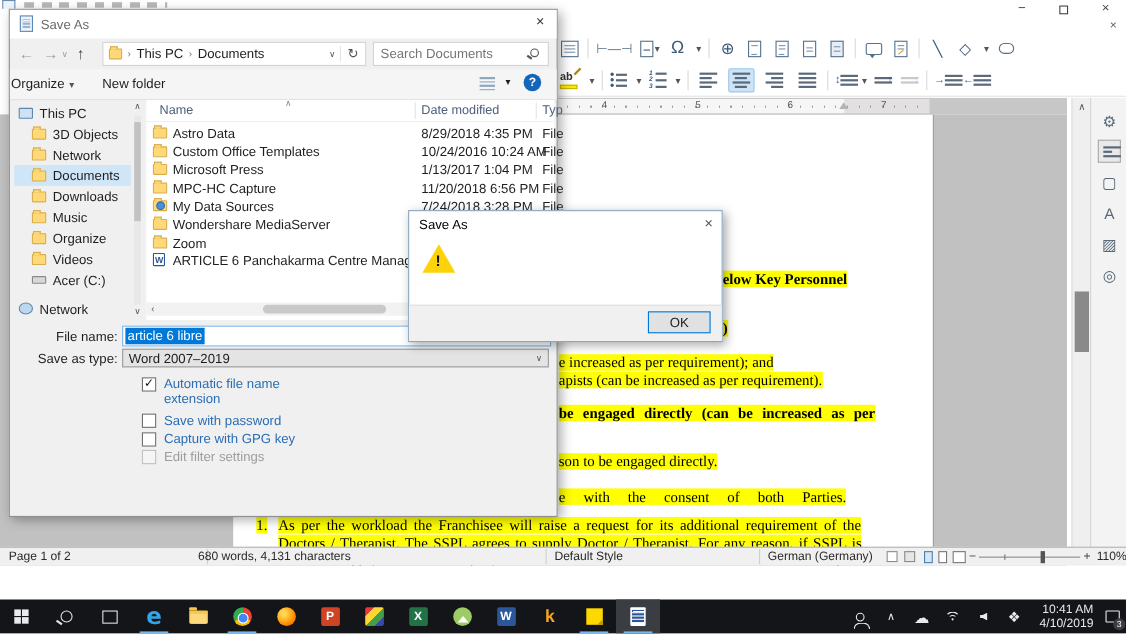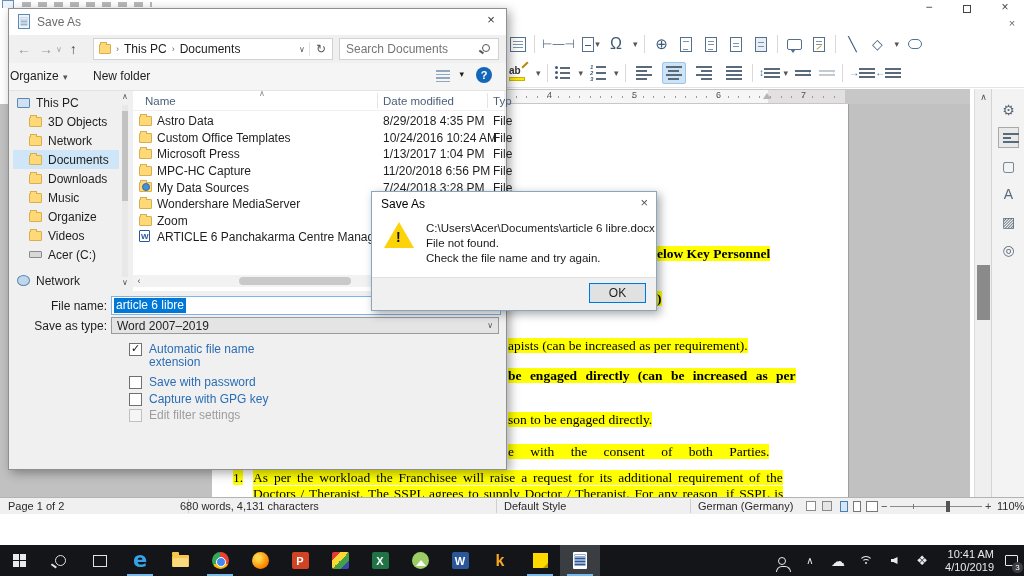--- a/index.html
+++ b/index.html
@@ -434,20 +434,21 @@
       <span class="num" style="left:42px">4</span>
       <span class="num" style="left:127px">5</span>
       <span class="num" style="left:211px">6</span>
       <span class="num" style="left:296px">7</span>
     </div>
 
     <div id="doc-area">
       <div id="page"></div>
       <span class="frag b" style="left:657px;top:142px">elow Key Personnel</span>
       <span class="frag b" style="left:657px;top:187px">)</span>
+      <span class="frag" style="left:508px;top:218px">e increased as per requirement); and</span>
       <span class="frag b" style="left:508px;top:264px;word-spacing:5px">be engaged directly (can be increased as per</span>
       <span class="frag" style="left:508px;top:234px">apists (can be increased as per requirement).</span>
       <span class="frag" style="left:508px;top:308px">son to be engaged directly.</span>
       <span class="frag" style="left:508px;top:340px;word-spacing:13px">e with the consent of both Parties.</span>
       <span class="frag" style="left:233px;top:366px">1.</span>
       <span class="frag" style="left:253px;top:366px;word-spacing:2.5px">As per the workload the Franchisee will raise a request for its additional requirement of the</span>
       <span class="frag" style="left:253px;top:382px;word-spacing:1.5px"><span>Doctors / Therapist.  The </span><span class="squig">SSPL</span><span> agrees to supply Doctor / Therapist.  For any reason, if </span><span class="squig">SSPL</span><span> is</span></span>
       <span class="frag" style="left:253px;top:397px;word-spacing:0.5px">unable to supply Doctor / Therapist, the Franchisee can hire its own and such Doctor / Therapist</span>
 
     </div>
@@ -677,25 +678,20 @@
       <span class="cb dis"></span>
       <span class="cblab dis">Edit filter settings</span>
     </div>
 
   </div>
 
   <div id="error-dialog">
     <span id="ed-title">Save As</span>
     <span id="ed-close">×</span>
     <span class="warn-tri"></span>
-    <div id="ed-text">
-      <div>C:\Users\Acer\Documents\article 6 libre.docx</div>
-      <div>File not found.</div>
-      <div>Check the file name and try again.</div>
-    </div>
     <div id="ed-footer">
       <span class="dlg-btn" id="btn-ok">OK</span>
     </div>
   </div>
 
   <div id="taskbar">
     <div class="tslot">
         <span class="win-logo">
           <i></i>
           <i></i>

